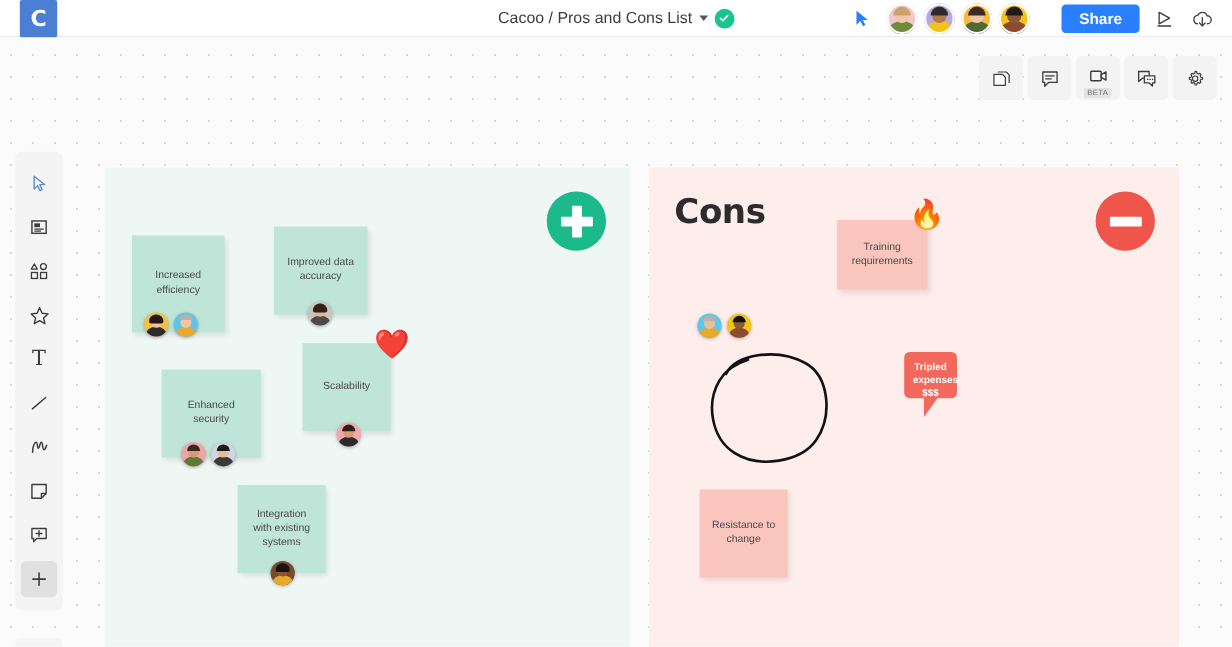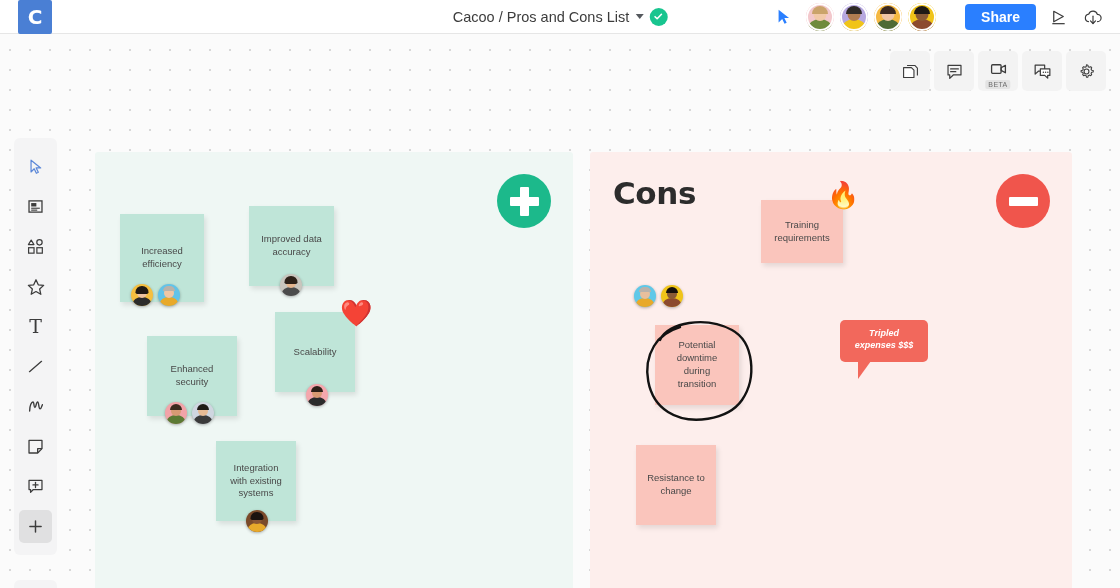--- a/index.html
+++ b/index.html
@@ -437,32 +437,29 @@
     </div>
 
     <div class="note note-pink" style="left:761px;top:166px;width:82px;height:63px;">
       <span>Training requirements</span>
     </div>
 
     <div class="sticker" style="left:827px;top:148px;">
       <span>🔥</span>
     </div>
 
-    <div class="note note-pink" style="left:655px;top:291px;width:84px;height:80px;">
-      <span>Potential downtime during transition</span>
-    </div>
 
     <svg class="scribble" style="left:638px;top:280px;" width="124" height="116" viewBox="0 0 124 116">
       <path d="M22 26 C30 8, 68 2, 94 16 C116 28, 119 64, 104 86 C90 106, 52 112, 30 98 C8 84, 4 52, 16 32 C22 22, 32 16, 42 13" fill="none" stroke="#121212" stroke-width="2.4" stroke-linecap="round"></path>
     </svg>
 
 
     <div class="note note-pink" style="left:636px;top:411px;width:80px;height:80px;justify-content:center;">
       <span>Resistance to change</span>
     </div>
 
-    <div class="callout" style="left:840px;top:286px;width:88px;height:42px;font-style:italic;">
+    <div class="callout" style="left:822px;top:286px;width:48px;height:42px;">
       <div>Tripled</div>
       <div>expenses $$$</div>
     </div>
 
   </div>
 </div>
 
 </body></html>

